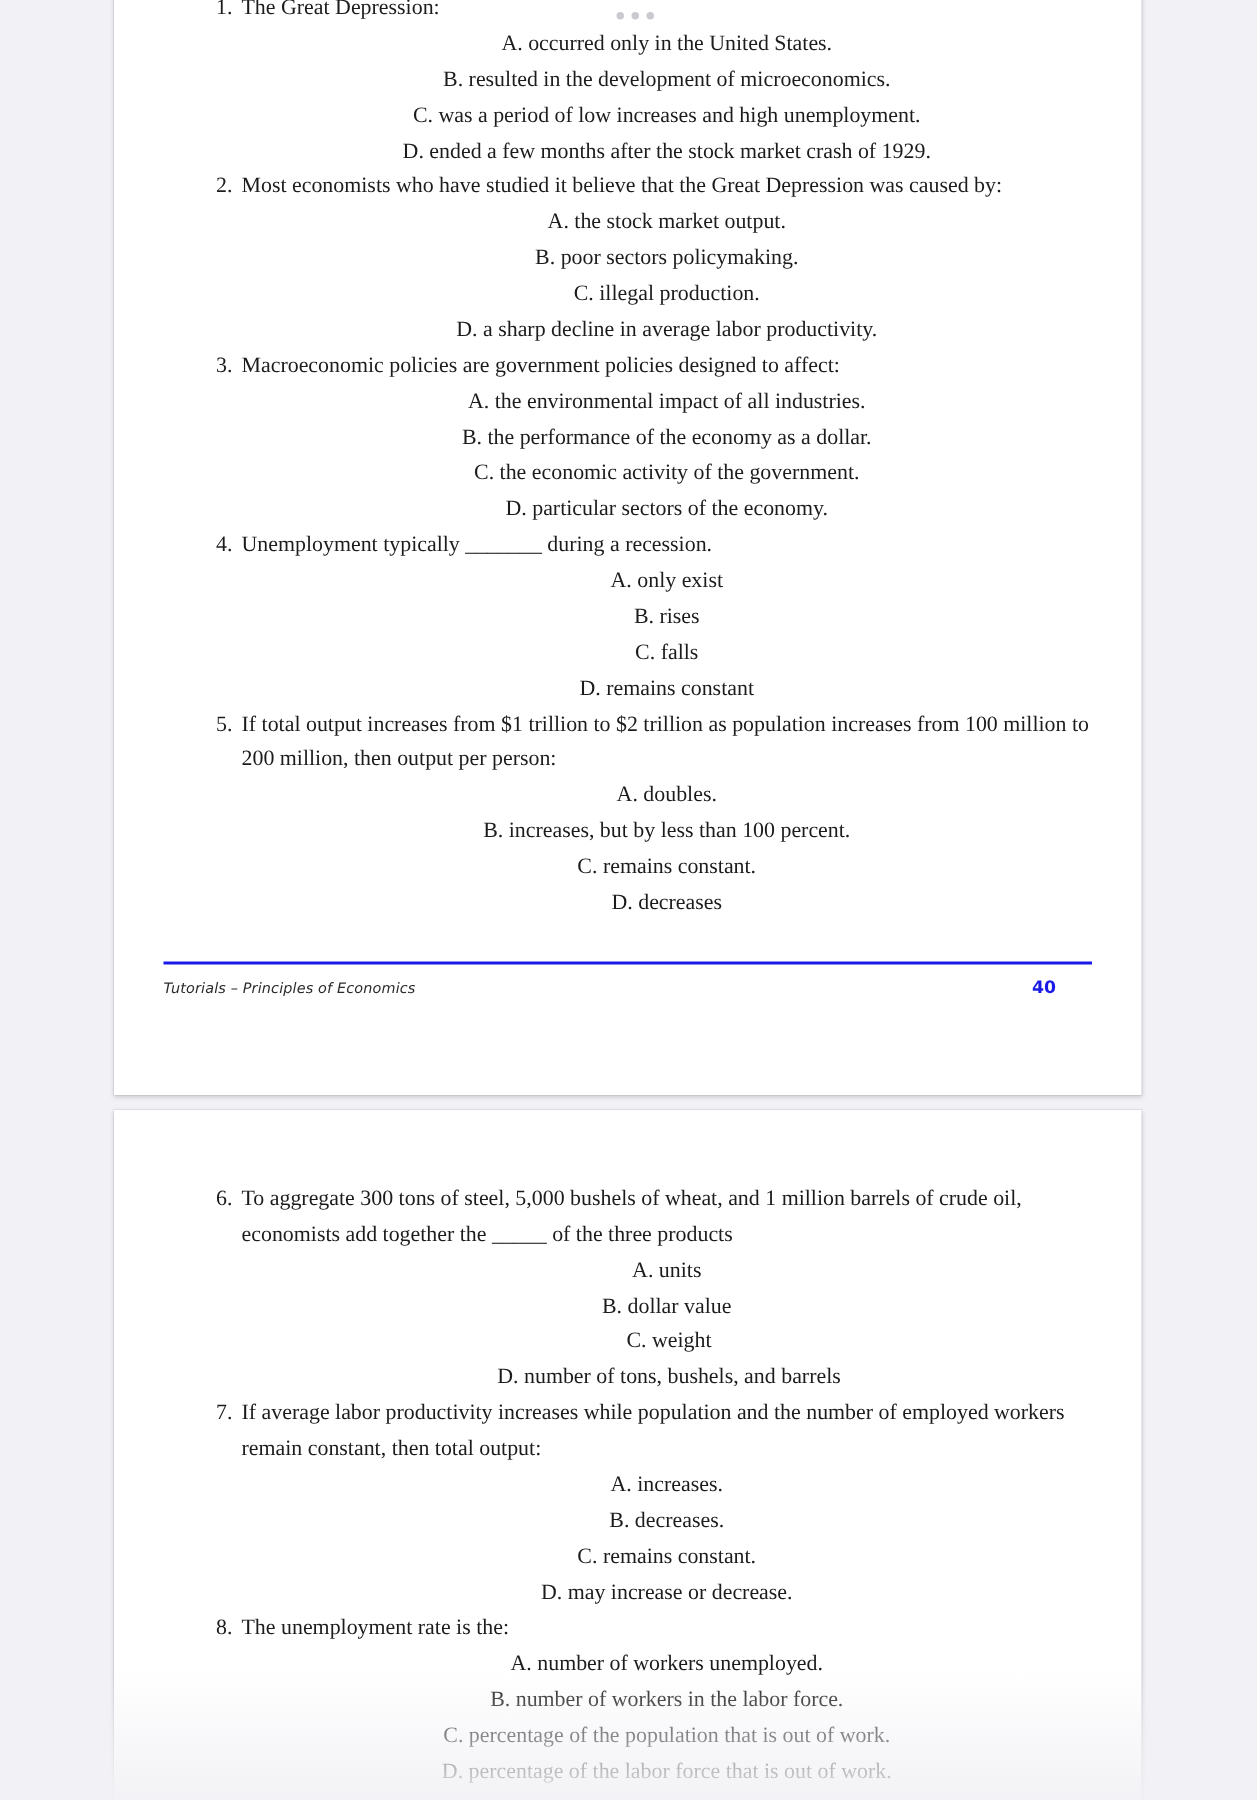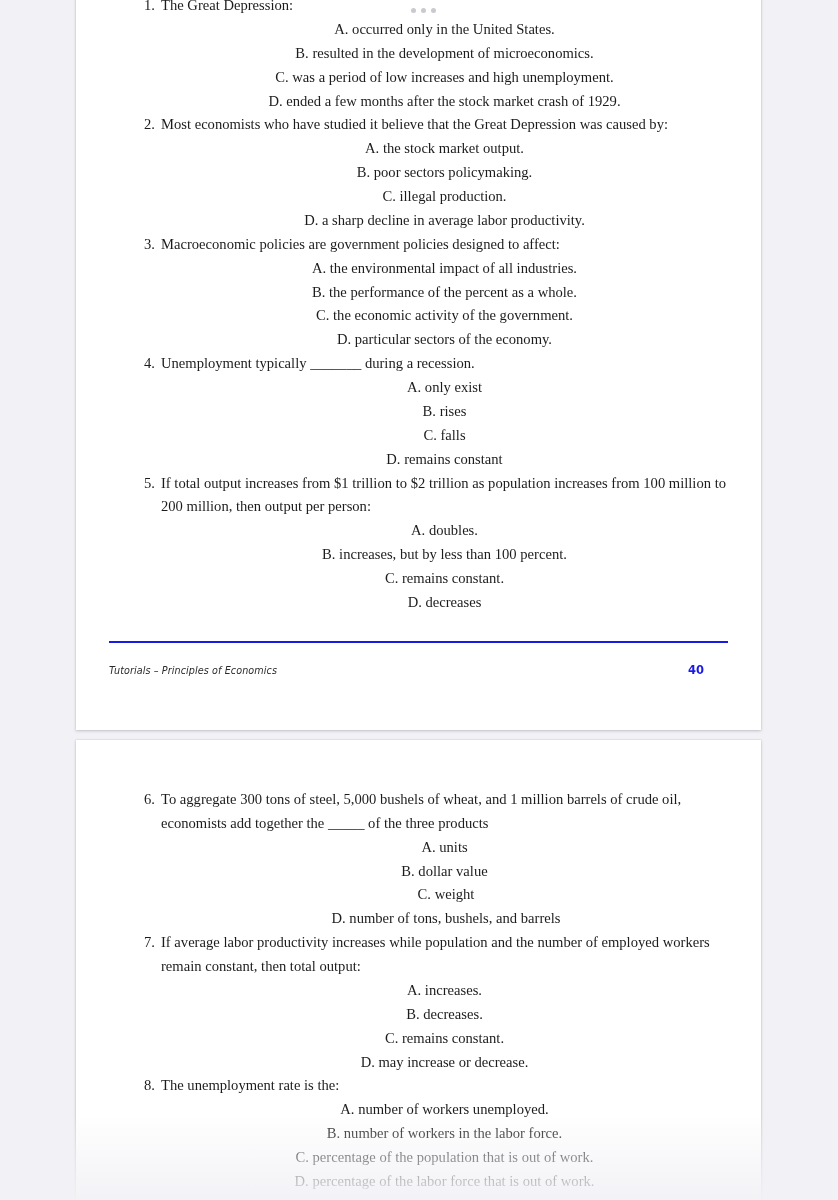--- a/index.html
+++ b/index.html
@@ -102,21 +102,21 @@
   }
   .footer-rule {
     height: 2px;
     background: #1a1ae6;
     width: 100%;
   }
   .footer-row {
     display: flex;
     align-items: baseline;
     justify-content: space-between;
-    padding-top: 20px;
+    padding-top: 8px;
     gap: 22px;
   }
   .footer-title {
     font-family: "DejaVu Sans", "Liberation Sans", sans-serif;
     font-style: italic;
     font-size: 9.6px;
     color: #2b2b2b;
     letter-spacing: 0.1px;
   }
   .footer-pageno {
@@ -177,21 +177,21 @@
               <li class="option">A. the stock market output.</li>
               <li class="option">B. poor sectors policymaking.</li>
               <li class="option">C. illegal production.</li>
               <li class="option">D. a sharp decline in average labor productivity.</li>
             </ul>
           </li>
           <li class="question">
             <div class="q-head">Macroeconomic policies are government policies designed to affect:<span class="q-num">3</span></div>
             <ul class="opt-list">
               <li class="option">A. the environmental impact of all industries.</li>
-              <li class="option">B. the performance of the percent as a whole.</li>
+              <li class="option">B. the performance of the economy as a dollar.</li>
               <li class="option">C. the economic activity of the government.</li>
               <li class="option">D. particular sectors of the economy.</li>
             </ul>
           </li>
           <li class="question">
             <div class="q-head">Unemployment typically _______ during a recession.<span class="q-num">4</span></div>
             <ul class="opt-list">
               <li class="option">A. only exist</li>
               <li class="option">B. rises</li>
               <li class="option">C. falls</li>

